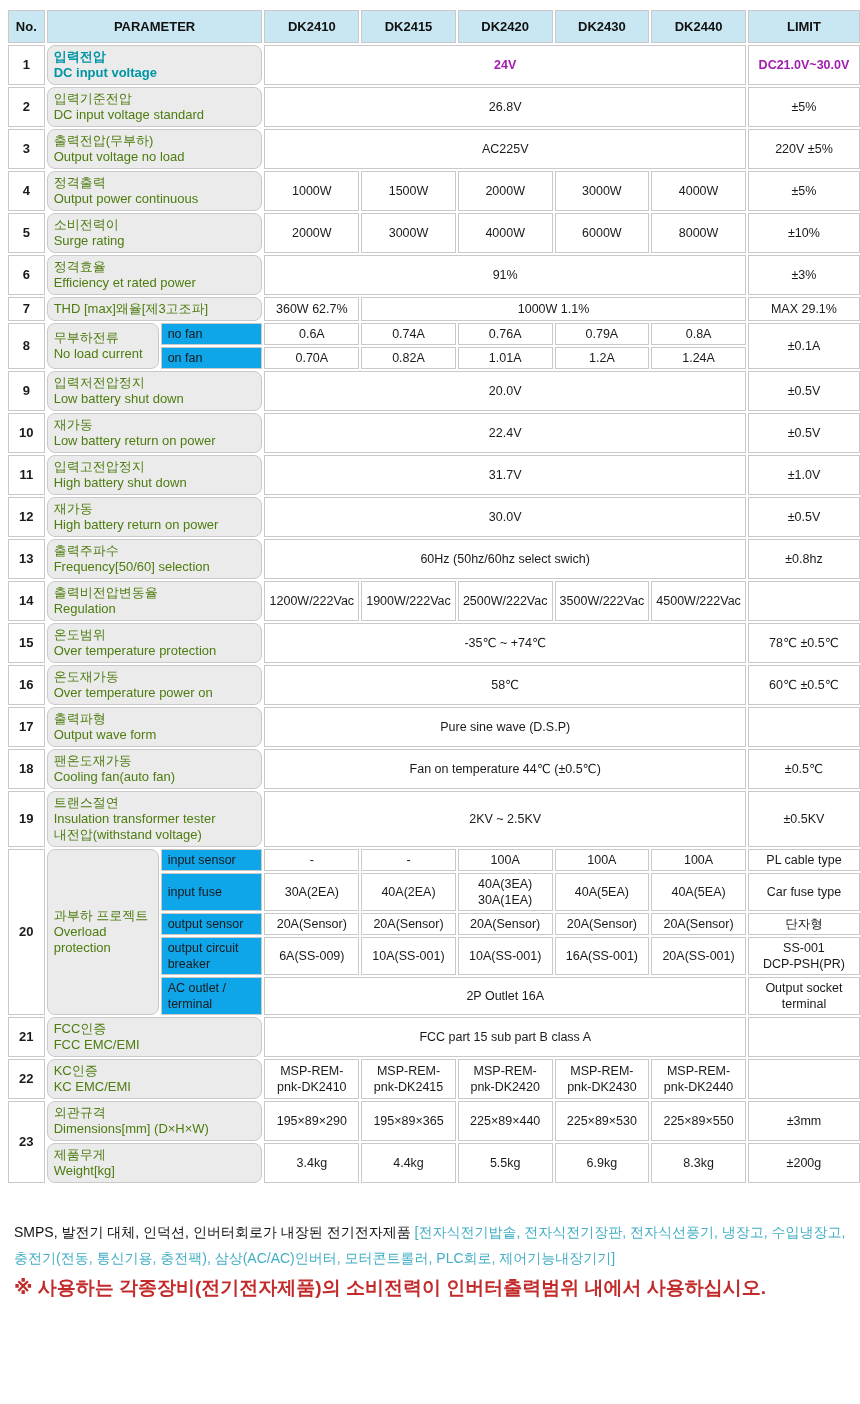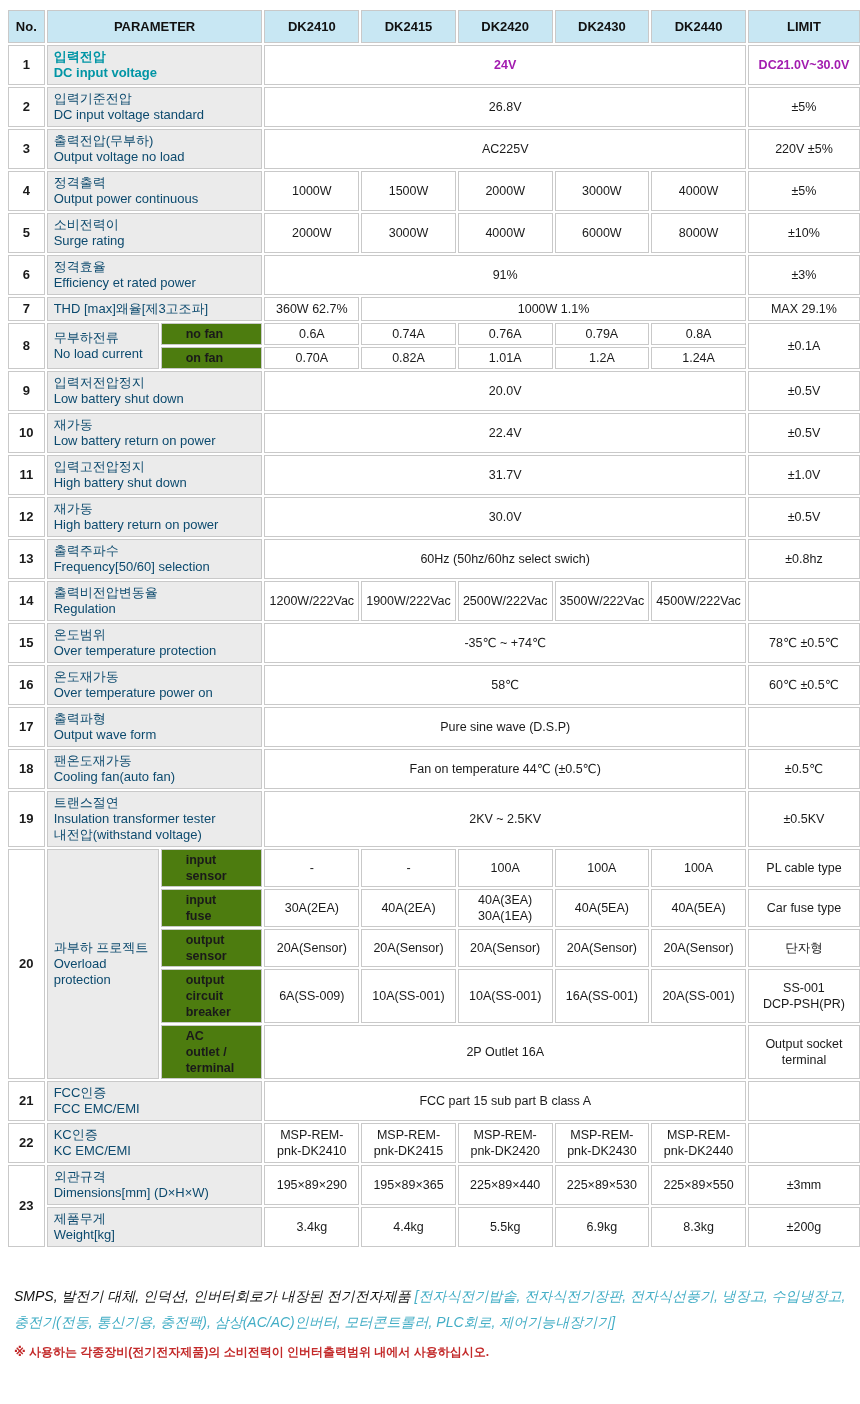--- a/index.html
+++ b/index.html
@@ -1,33 +1,33 @@
 <!DOCTYPE html>
 <html><head>
 <meta charset="utf-8">
 <style>
   html,body{margin:0;padding:0;background:#ffffff;}
   body{width:860px;font-family:"Liberation Sans","DejaVu Sans",sans-serif;color:#1a1a1a;}
   table{border-collapse:separate;border-spacing:2px;table-layout:fixed;width:856px;margin:8px 0 0 6px;}
   th,td{border:1px solid #c9c9c9;padding:2px 3px;line-height:16px;font-size:12.5px;vertical-align:middle;overflow:hidden;}
   th{background:#c8e7f3;font-weight:bold;height:27px;font-size:13px;color:#111;}
   td.no{text-align:center;font-weight:bold;font-size:13px;}
-  td.param{background:#ebebeb;padding:3px 6px;}
-  td.sub{background:#4d7c0f;padding:2px 24px;font-weight:bold;}
+  td.param{background:#ebebeb;padding:3px 6px;border-radius:8px;}
+  td.sub{background:#0ea5e9;padding:2px 6px;}
   td.val{text-align:center;white-space:pre-line;}
-  .ko,.en{font-size:13px;color:#0c4a6e;}
+  .ko,.en{font-size:13px;color:#4d7c0f;}
   .tealcell{color:#a21caf;font-weight:bold;}
   tr.r1 .ko,tr.r1 .en{color:#0095a5;font-weight:bold;}
   .usage{margin:34px 0 0 8px;width:846px;}
   .usage-title{font-weight:bold;font-size:15px;color:#111;margin:0 0 12px 0;}
   .bullet{display:inline-block;width:5px;height:5px;background:#111;margin-right:9px;vertical-align:3px;}
-  .usage-p{margin:0 0 0 6px;font-size:14px;line-height:26px;color:#111;font-style:italic;}
+  .usage-p{margin:0 0 0 6px;font-size:14px;line-height:26px;color:#111;}
   .tealtxt{color:#44aec6;}
   .greentxt{color:#3fa348;}
-  .warn{color:#c32a2a;font-weight:bold;font-size:12px;margin:5px 0 0 6px;line-height:24px;}
+  .warn{color:#c32a2a;font-weight:bold;font-size:19px;margin:5px 0 0 6px;line-height:24px;}
 </style>
 </head>
 <body>
 
 <table>
   <colgroup>
     <col style="width:36px">
       <col style="width:110px">
       <col style="width:100px">
     <col style="width:93px">

